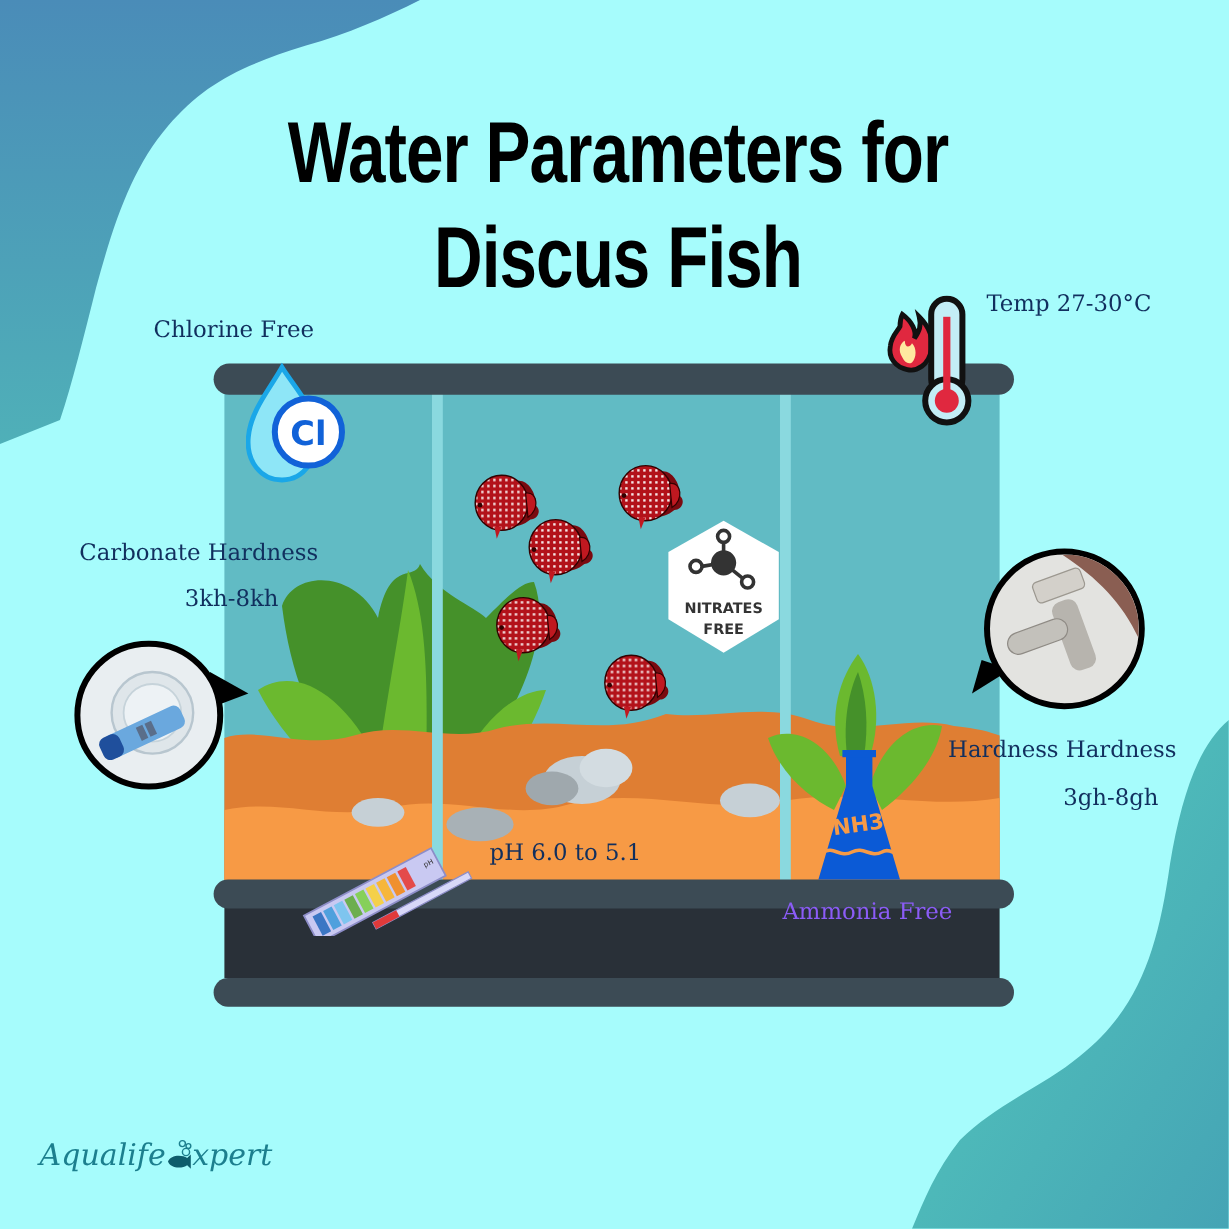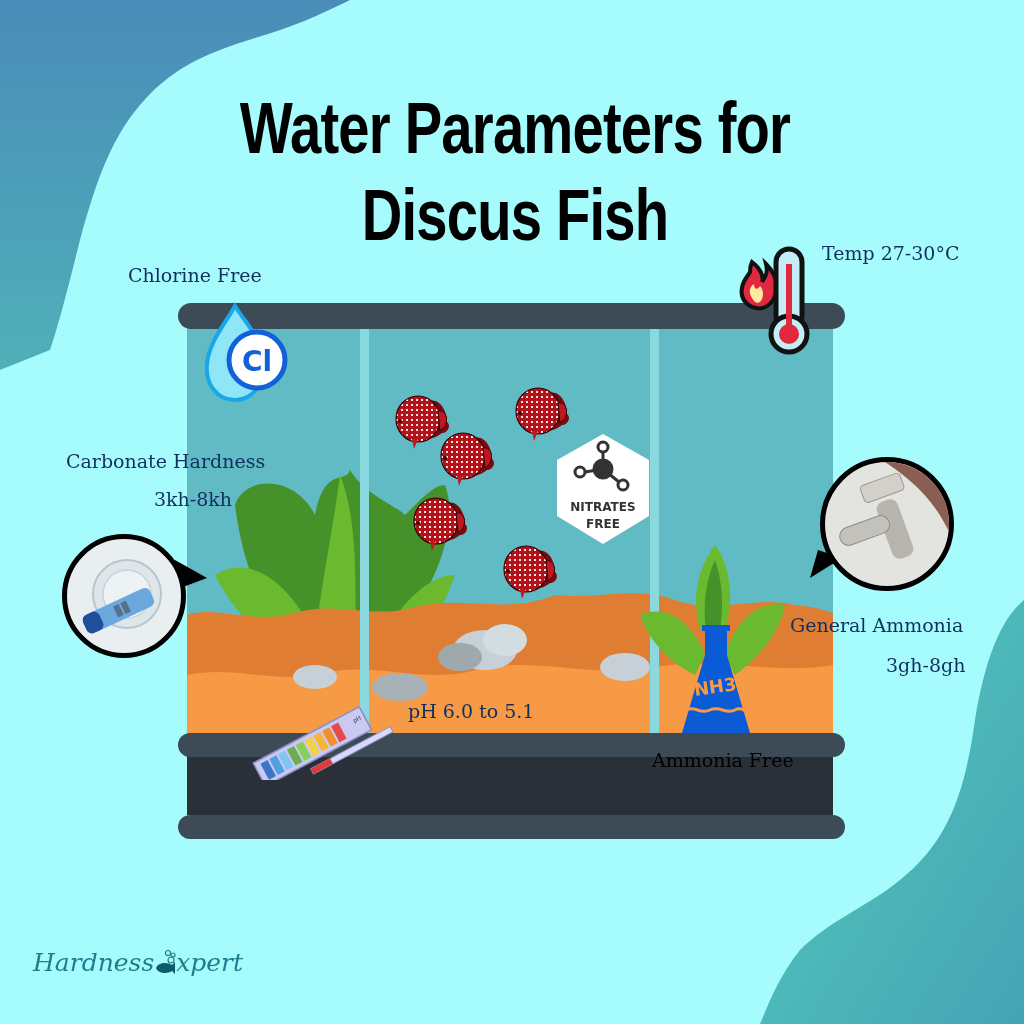--- a/index.html
+++ b/index.html
@@ -1,21 +1,21 @@
 <!DOCTYPE html>
 <html><head>
 <meta charset="utf-8">
 <style>
   html,body{margin:0;padding:0;}
   body{width:1024px;height:1024px;overflow:hidden;position:relative;background:#a6fcfc;font-family:"Liberation Serif",serif;}
   .abs{position:absolute;}
   #bg{position:absolute;left:0;top:0;width:1024px;height:1024px;}
   .title{position:absolute;left:150px;width:730px;text-align:center;font-family:"Liberation Sans",sans-serif;font-weight:bold;color:#000;font-size:72px;line-height:80px;transform:scaleX(0.78);transform-origin:center;letter-spacing:-1px;}
   .label{position:absolute;color:#112f5e;font-family:"DejaVu Serif","Liberation Serif",serif;font-weight:normal;font-size:19px;text-align:center;white-space:nowrap;}
-  .label.white{color:#000000;}
+  .label.white{color:#8b5cf6;}
   .callout{position:absolute;width:124px;height:124px;border-radius:50%;border:5px solid #000;background:#f2f2f2;overflow:hidden;box-sizing:border-box;}
   .logo{position:absolute;left:33px;top:948px;font-family:"DejaVu Serif",serif;font-style:italic;font-size:25px;color:#1c7f8e;}
   .nitrate-text{font-family:"DejaVu Sans",sans-serif;font-weight:bold;font-size:12px;fill:#333;}
 </style>
 </head>
 <body>
 
 <svg id="bg" viewBox="0 0 1024 1024">
   <defs>
     <linearGradient id="gtl" x1="0" y1="0" x2="0" y2="1">
@@ -172,25 +172,25 @@
       <rect x="12" y="52" width="52" height="18" rx="9" fill="#c3c1bb" stroke="#8f8b85"></rect>
       <rect x="48" y="18" width="42" height="18" rx="4" fill="#d3d0ca" stroke="#9c9890"></rect>
     </g>
   </svg>
 </div>
 
 <div class="label" style="left:92px;top:264px;margin-left:36px;">Chlorine Free</div>
 <div class="label" style="left:822px;top:242px;">Temp 27-30°C</div>
 <div class="label" style="left:66px;top:450px;">Carbonate Hardness</div>
 <div class="label" style="left:154px;top:488px;">3kh-8kh</div>
-<div class="label" style="left:790px;top:614px;">General Ammonia</div>
+<div class="label" style="left:790px;top:614px;">Hardness Hardness</div>
 <div class="label" style="left:846px;top:654px;margin-left:40px;">3gh-8gh</div>
 <div class="label" style="left:408px;top:700px;">pH 6.0 to 5.1</div>
 <div class="label white" style="left:652px;top:749px;">Ammonia Free</div>
 
 <div class="logo">
-  <span>Hardness</span><svg width="22" height="26" viewBox="0 0 22 26" style="vertical-align:-4px;">
+  <span>Aqualife</span><svg width="22" height="26" viewBox="0 0 22 26" style="vertical-align:-4px;">
     <circle cx="14" cy="4" r="2.5" fill="none" stroke="#1c7f8e" stroke-width="1.2"></circle>
     <circle cx="19" cy="6" r="2" fill="none" stroke="#1c7f8e" stroke-width="1.2"></circle>
     <circle cx="17" cy="11" r="3" fill="none" stroke="#1c7f8e" stroke-width="1.2"></circle>
     <path d="M18,16 C14,13 4,13 2,19 C4,25 14,25 18,22 L21,25 L21,13 Z" fill="#0e5d6c"></path>
   </svg><span>xpert</span>
 </div>
 
 </body></html>

